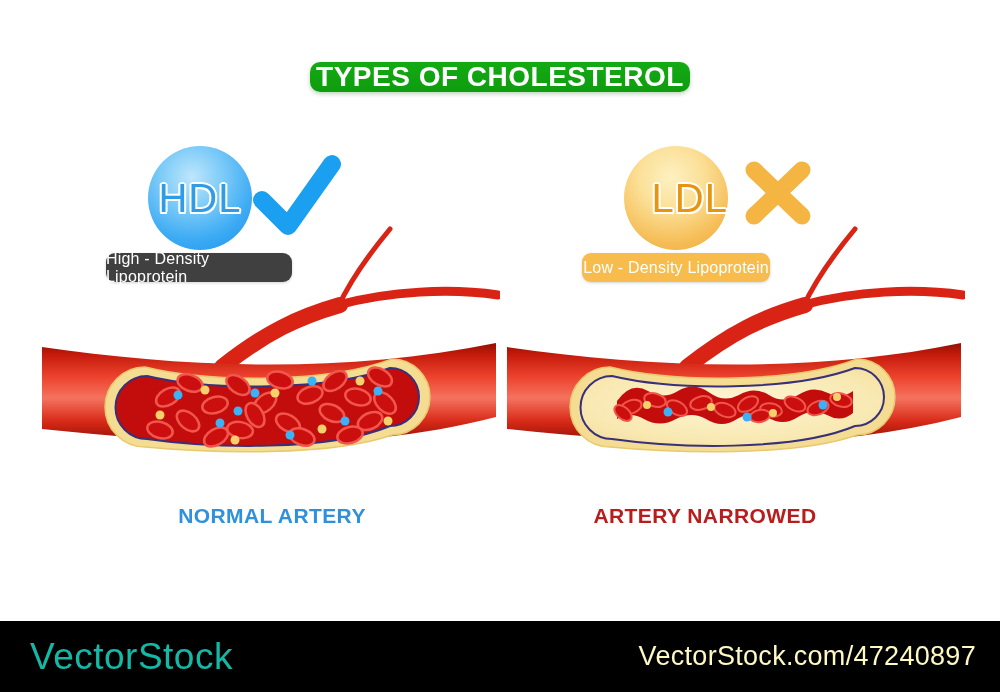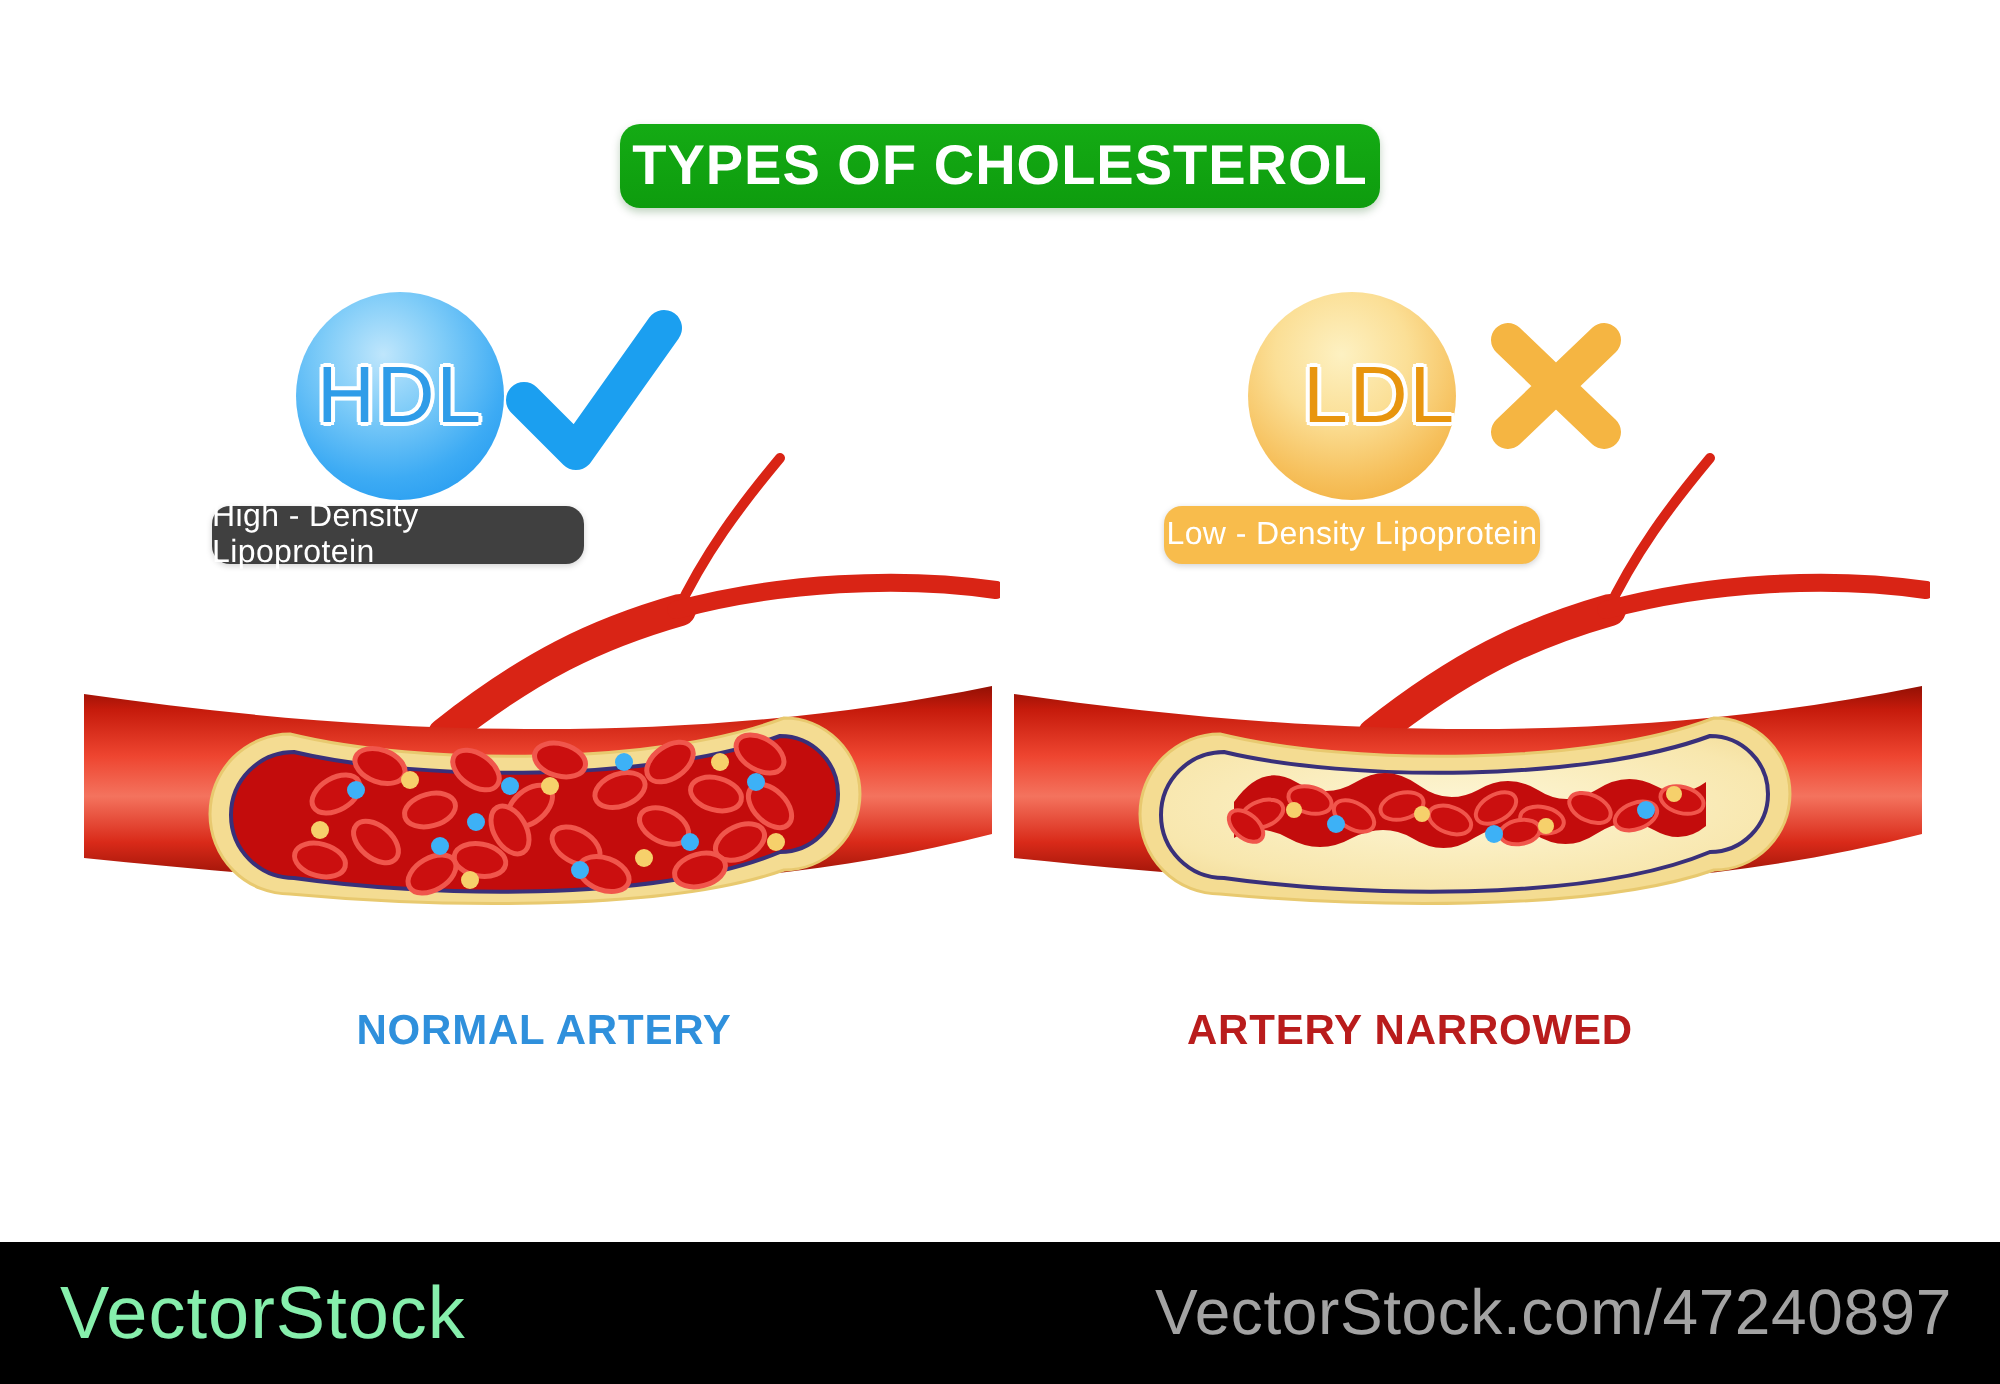--- a/index.html
+++ b/index.html
@@ -2,21 +2,21 @@
 <html><head>
 <meta charset="utf-8">
 <style>
   html,body{margin:0;padding:0;background:#ffffff;}
   .canvas{
     position:relative;width:1000px;height:692px;overflow:hidden;
     background:#ffffff;font-family:"Liberation Sans",sans-serif;
   }
   
   .title-banner{
-    position:absolute;left:310px;top:62px;width:380px;height:42px;
+    position:absolute;left:310px;top:62px;width:380px;height:30px;
     background:linear-gradient(180deg,#14ab14,#0e9c0e);
     border-radius:10px;display:flex;align-items:center;justify-content:center;
     box-shadow:0 2px 4px rgba(0,80,0,.25);
     text-align:center;
   }
   .title-banner span{
     color:#ffffff;font-weight:bold;font-size:28px;letter-spacing:.5px;
   }
   
   .sphere{
@@ -62,22 +62,22 @@
     font-weight:bold;font-size:21px;letter-spacing:.4px;
   }
   .caption-left{left:122px;color:#2f90dc;}
   .caption-right{left:555px;color:#b91c1c;}
   
   .watermark-bar{
     position:absolute;left:0;top:621px;width:1000px;height:71px;background:#000;
     display:flex;align-items:center;justify-content:space-between;
     padding:0 24px 0 30px;box-sizing:border-box;
   }
-  .wm-brand{color:#86efac;font-size:37px;letter-spacing:.5px;}
-  .wm-credit{color:#a3a3a3;font-size:32px;letter-spacing:.3px;margin-left:33px;}
+  .wm-brand{color:#14b8a6;font-size:37px;letter-spacing:.5px;}
+  .wm-credit{color:#fef9c3;font-size:27px;letter-spacing:.3px;margin-left:33px;}
 </style>
 </head>
 <body>
 
 <div class="canvas">
 
   <div class="title-banner">
     <span>TYPES OF CHOLESTEROL</span>
   </div>
 

